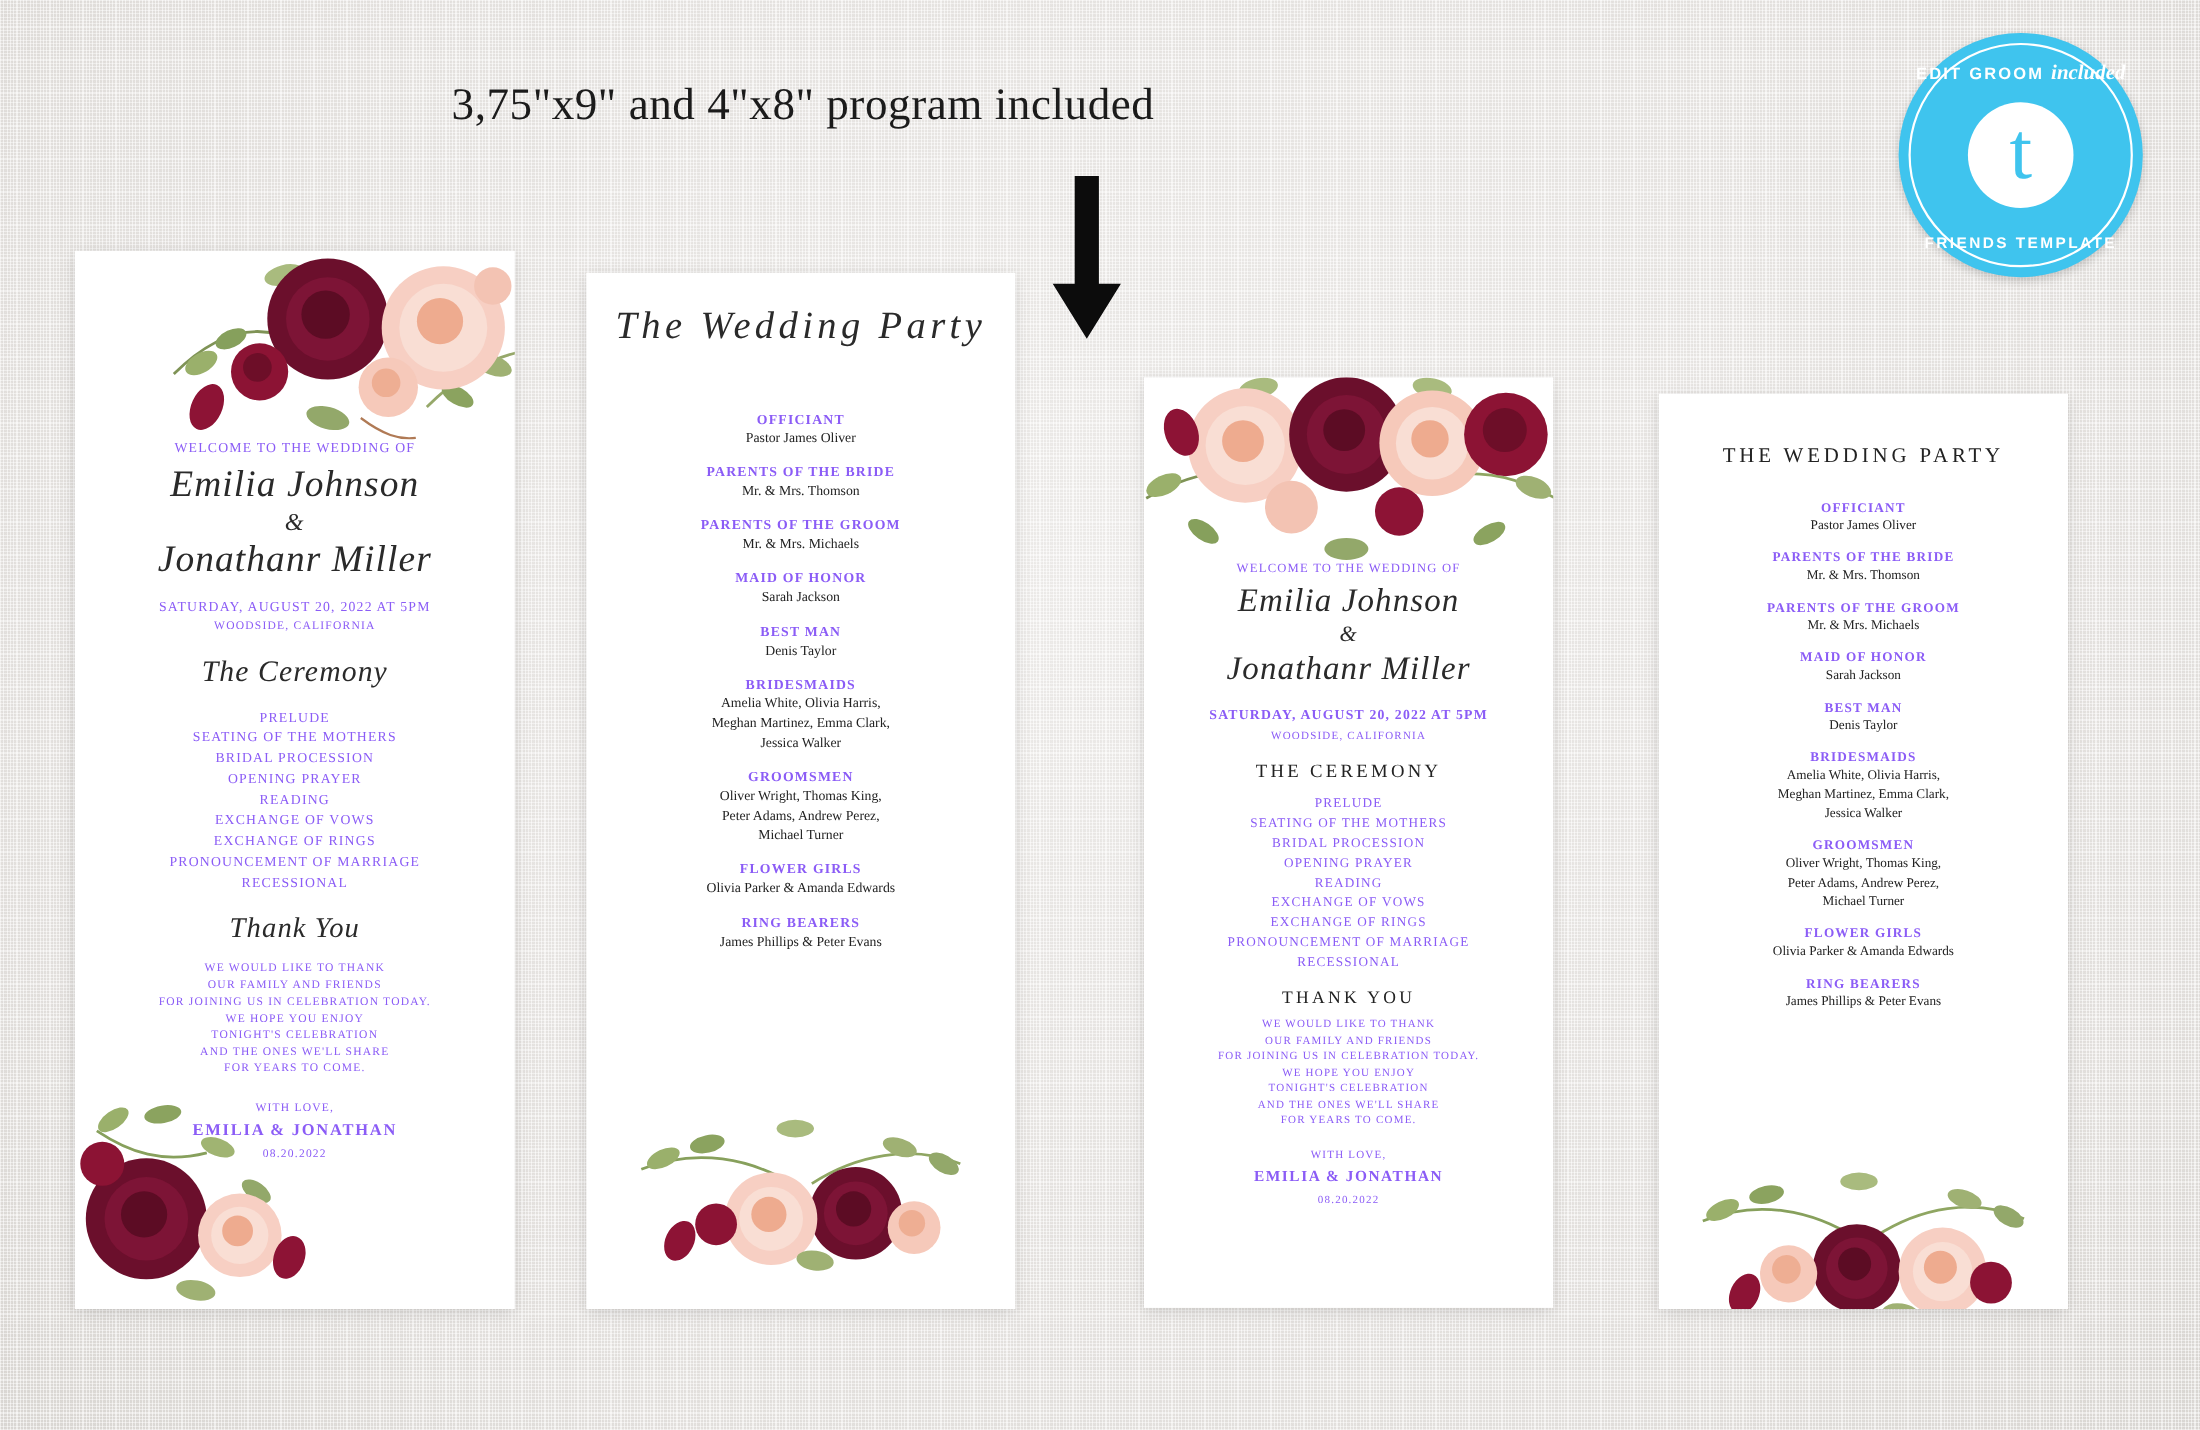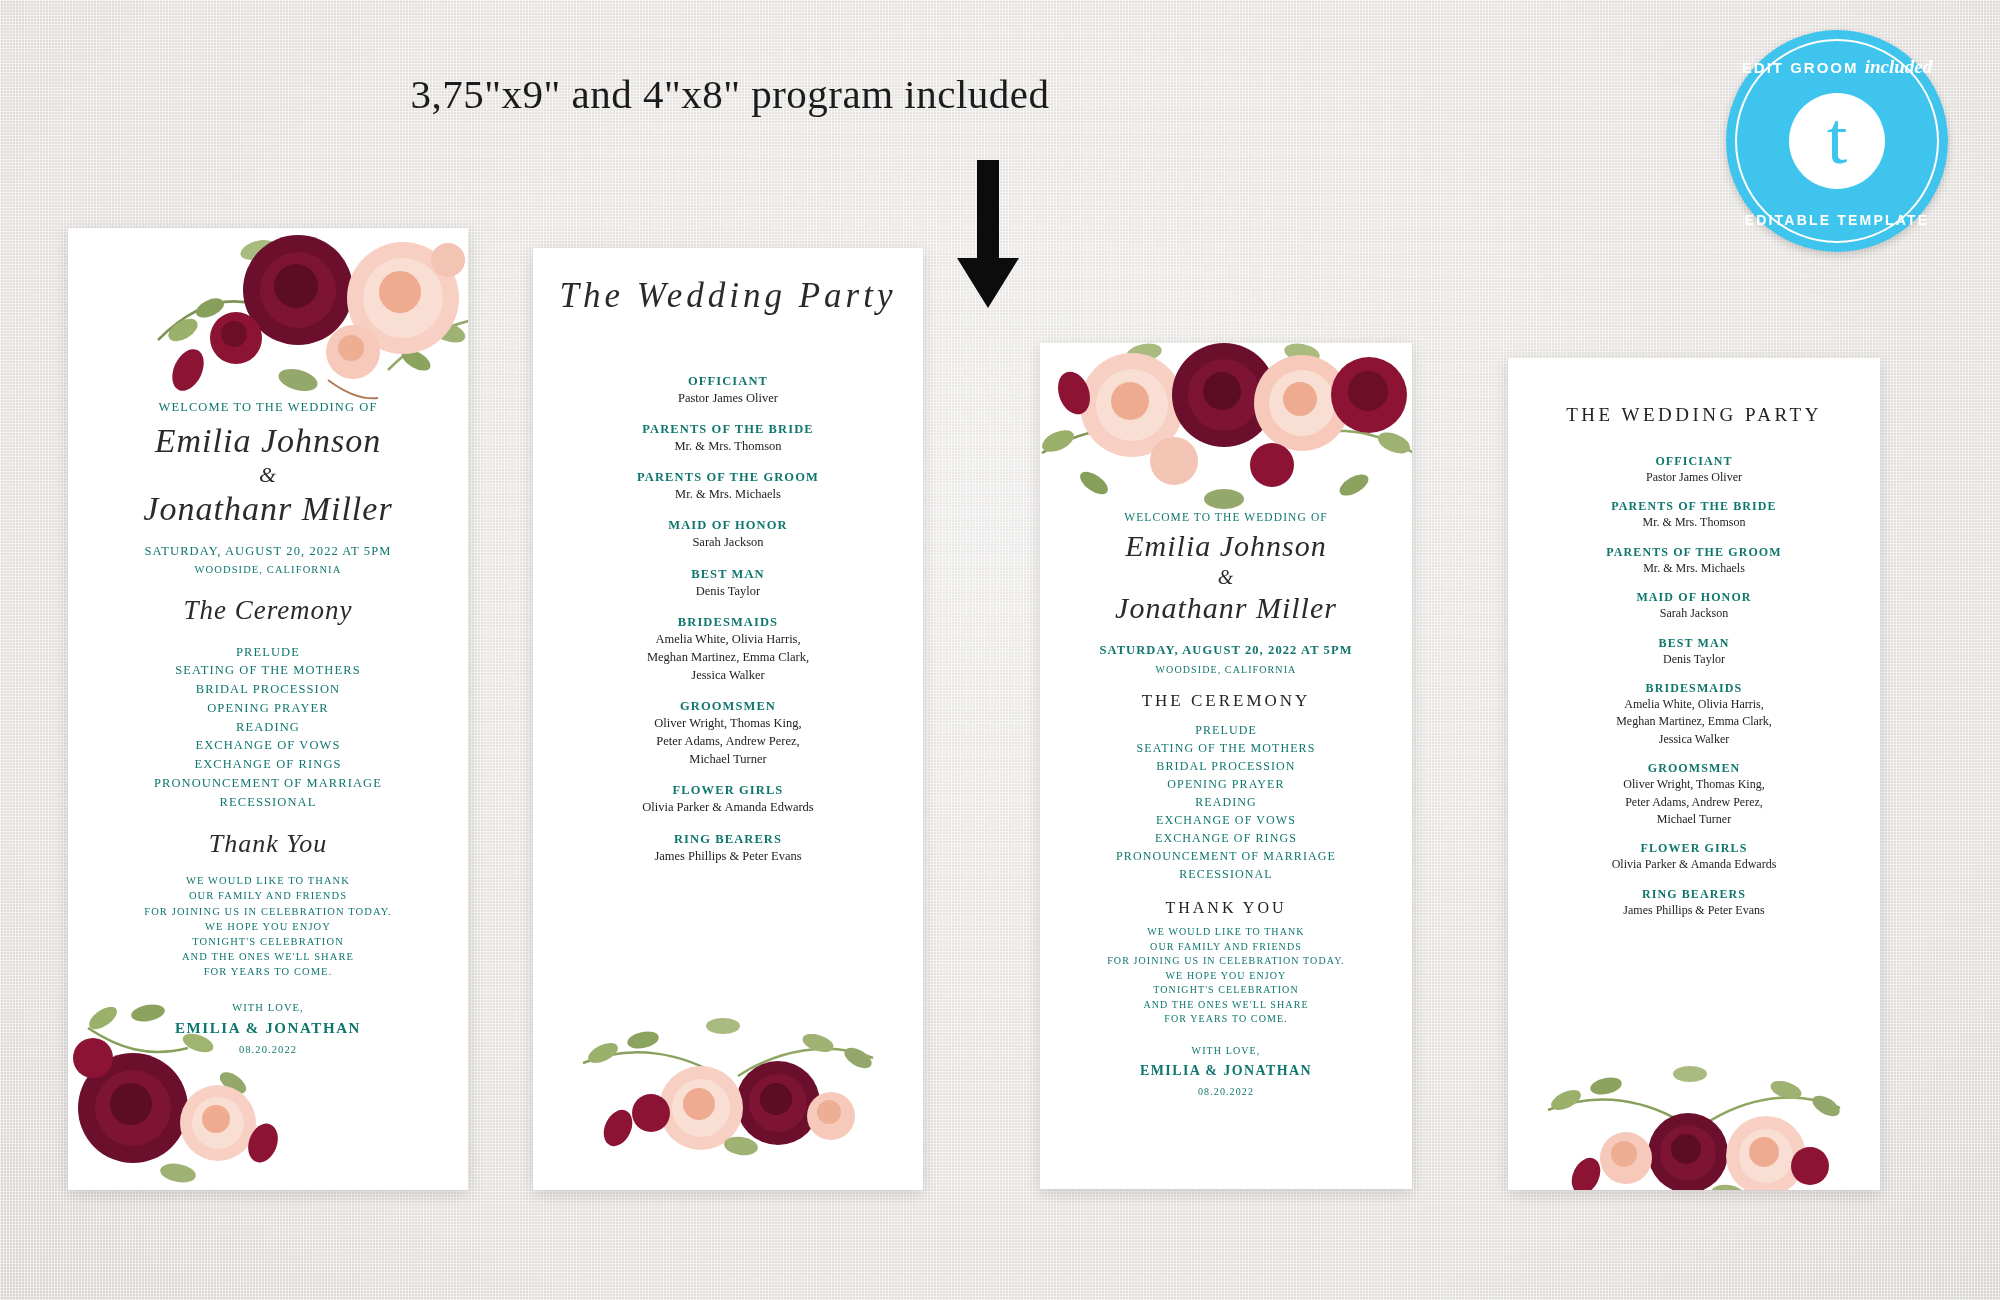--- a/index.html
+++ b/index.html
@@ -142,21 +142,21 @@
     font-family: "Liberation Serif", serif;
     font-style: italic;
     color: #2a2a2a;
     letter-spacing: 1px;
     line-height: 1.15;
     white-space: nowrap;
   }
   .caps {
     font-family: "Liberation Serif", serif;
     letter-spacing: 1.1px;
-    color: #0f766e;
+    color: #8b5cf6;
   }
 
   .list-line { line-height: 1.5; }
 
   
   .floral {
     position: absolute;
     pointer-events: none;
   }
 
@@ -181,21 +181,21 @@
 
 <div class="badge">
   <div class="badge-inner"></div>
   <div class="edit-with">
     <span>EDIT GROOM</span>
     <span class="brand">included</span>
   </div>
   <div class="t-circle">
     <span class="t-glyph">t</span>
   </div>
-  <div class="editable">EDITABLE TEMPLATE</div>
+  <div class="editable">FRIENDS TEMPLATE</div>
 </div>
 
 <div class="card card-1">
   <div class="card-body">
 
     <div class="floral" style="left:80px; top:-8px; width:330px; height:190px;">
       <svg width="330" height="190" viewBox="0 0 330 190">
         <g>
           <path d="M10,120 C50,80 90,70 130,95" stroke="#7f9356" stroke-width="2.5" fill="none"></path>
           <path d="M240,150 C270,120 300,105 325,100" stroke="#96a86a" stroke-width="2.5" fill="none"></path>

